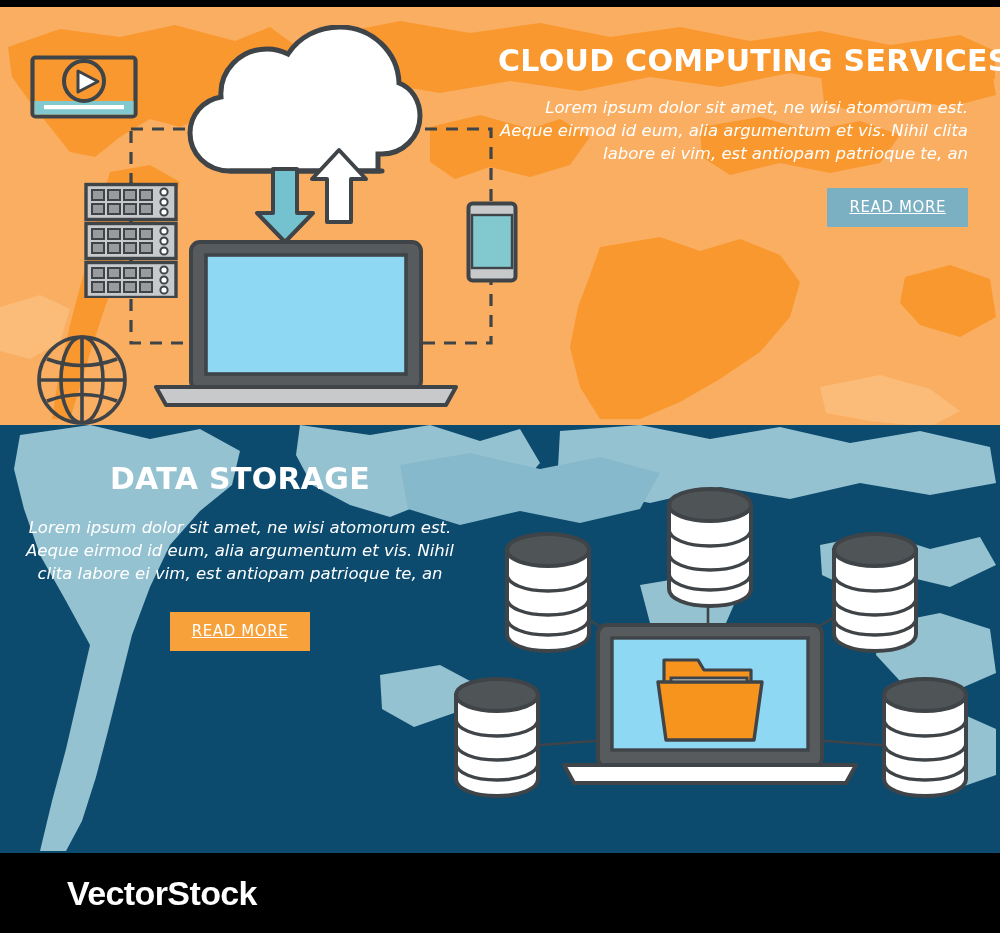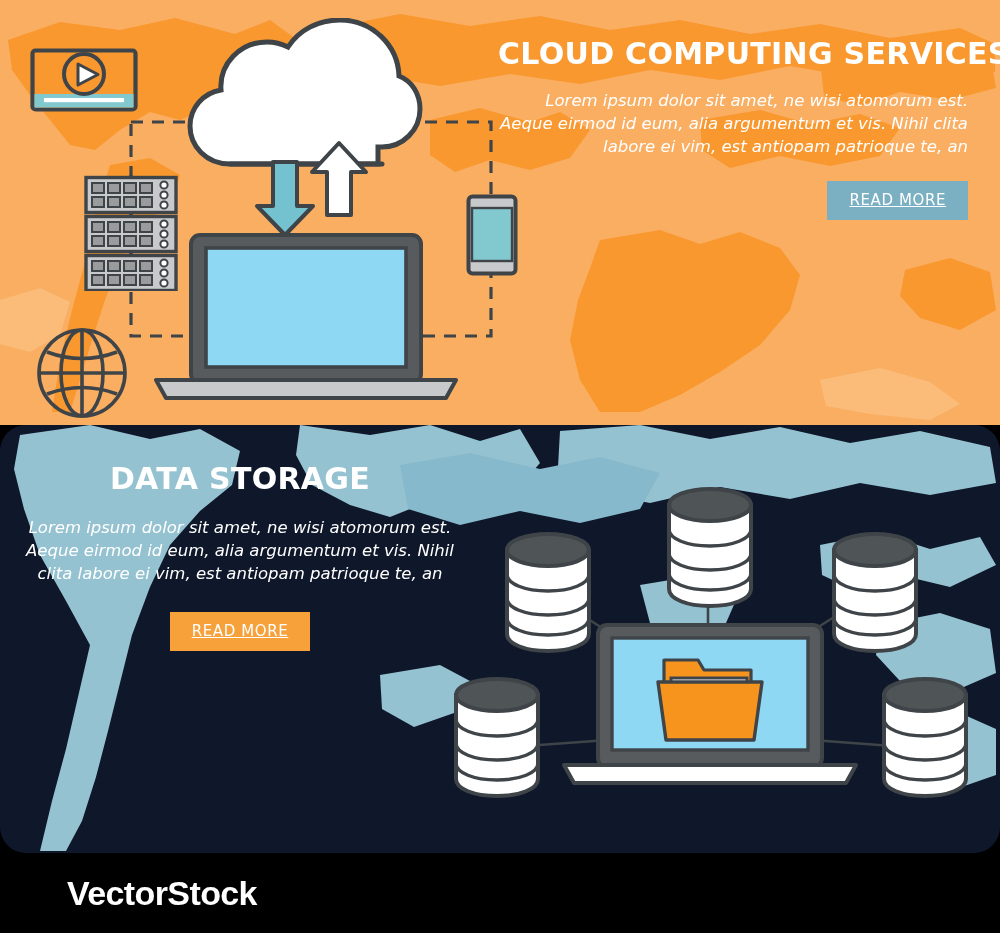--- a/index.html
+++ b/index.html
@@ -7,22 +7,22 @@
   html,body { background:#000; }
   body {
     width:1000px; height:933px;
     font-family:"DejaVu Sans", sans-serif;
     position:relative; overflow:hidden;
   }
   .stage { position:absolute; inset:0; width:1000px; height:933px; }
 
   
   .banner { position:absolute; left:0; width:1000px; overflow:hidden; }
-  #banner-cloud { top:0; height:425px; background:#F9AE62; }
-  #banner-storage { top:425px; height:428px; background:#0f172a;border-radius:26px; }
+  #banner-cloud { top:7px; height:425px; background:#F9AE62; }
+  #banner-storage { top:425px; height:428px; background:#0c4a6e; }
 
   .map-layer { position:absolute; inset:0; width:100%; height:100%; }
 
   
   .copy { position:absolute; }
   .headline {
     font-weight:bold; color:#FFFFFF; letter-spacing:0.3px;
     line-height:1.05; white-space:nowrap;
   }
   .paragraph { color:#FFFFFF; line-height:1.42;font-style:italic; }

